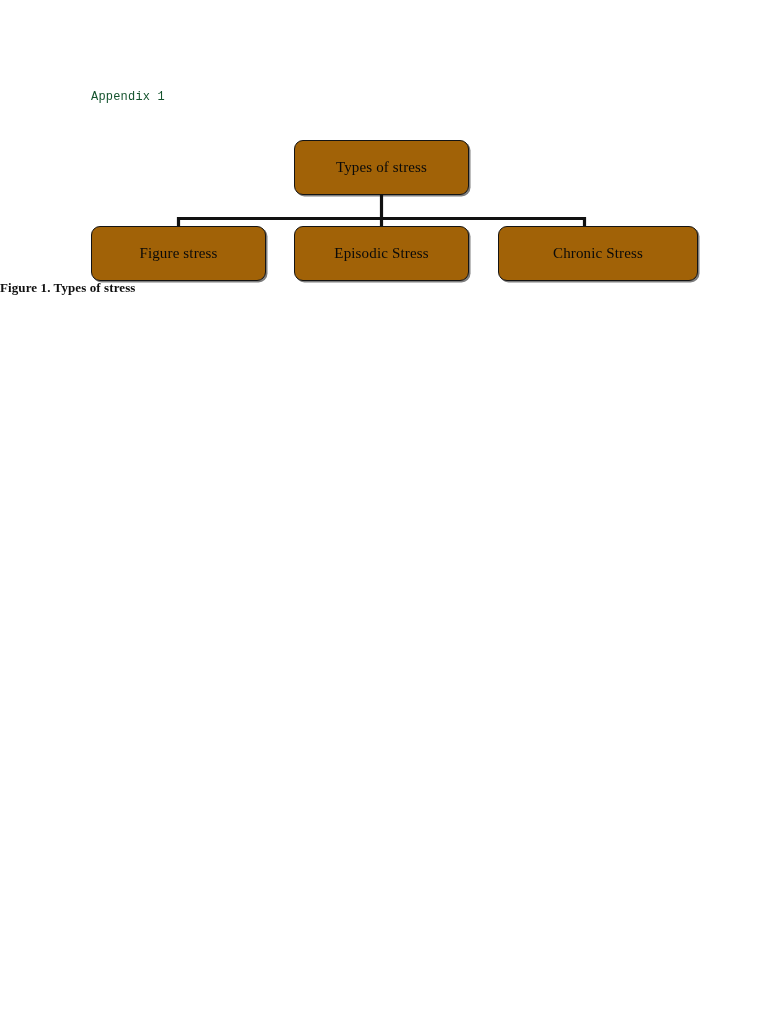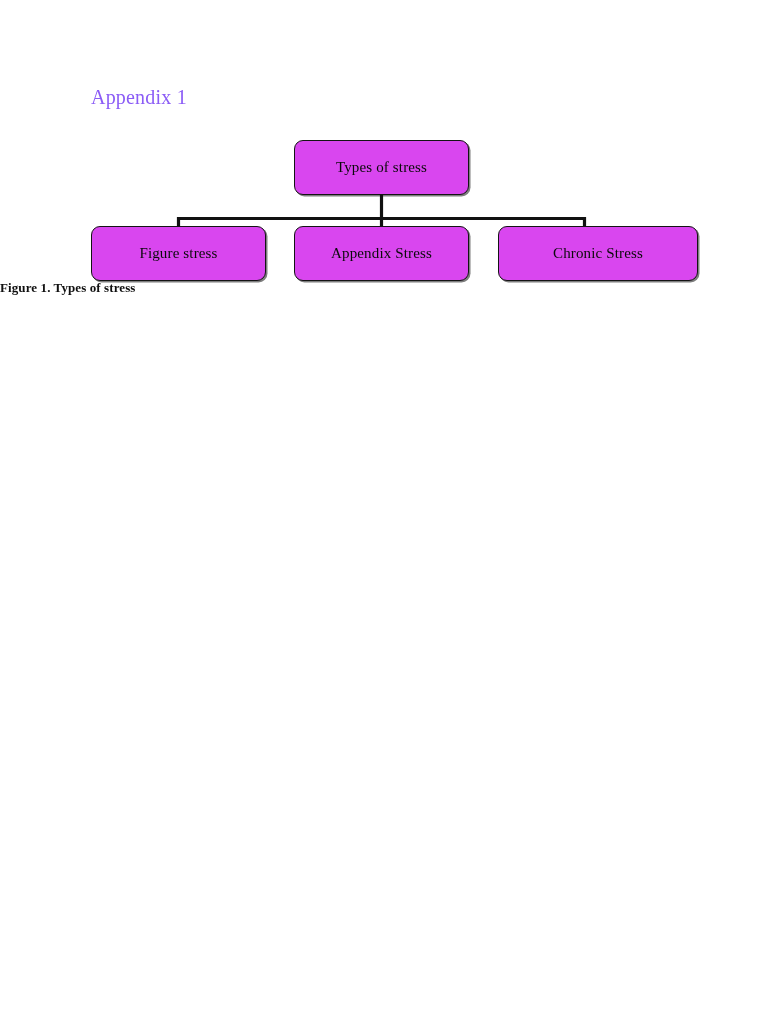--- a/index.html
+++ b/index.html
@@ -24,25 +24,26 @@
     width: 768px;
     height: 1024px;
     background: #ffffff;
   }
 
   
   #appendix-heading {
     position: absolute;
     left: 91px;
     top: 87px;
-    font-size: 20px;
+    font-size: 12px;
     line-height: 21px;
     letter-spacing: 0.2px;
     white-space: nowrap;
-    color: #8b5cf6;
+    color: #14532d;
+    font-family: Liberation Mono, monospace;
   }
 
   
   #diagram {
     position: absolute;
     left: 0;
     top: 0;
     width: 768px;
     height: 310px;
   }
@@ -54,21 +55,21 @@
     top: 0;
     width: 768px;
     height: 310px;
     overflow: visible;
   }
 
   
   .node {
     position: absolute;
     box-sizing: border-box;
-    background: #d946ef;
+    background: #a16207;
     border: 1.4px solid #141414;
     border-radius: 9px;
     display: flex;
     align-items: center;
     justify-content: center;
     box-shadow: 1.5px 1.5px 0 rgba(20,20,20,0.55);
     z-index: 2;
   }
   .node-label {
     font-family: "Liberation Serif", "DejaVu Serif", serif;
@@ -143,21 +144,21 @@
 
     <div class="node" id="node-root">
       <span class="node-label">Types of stress</span>
     </div>
 
     <div class="node" id="node-acute">
       <span class="node-label">Figure stress</span>
     </div>
 
     <div class="node" id="node-episodic">
-      <span class="node-label">Appendix Stress</span>
+      <span class="node-label">Episodic Stress</span>
     </div>
 
     <div class="node" id="node-chronic">
       <span class="node-label">Chronic Stress</span>
     </div>
 
     <div id="figure-caption">Figure 1. Types of stress</div>
 
   </div>
 </div>

